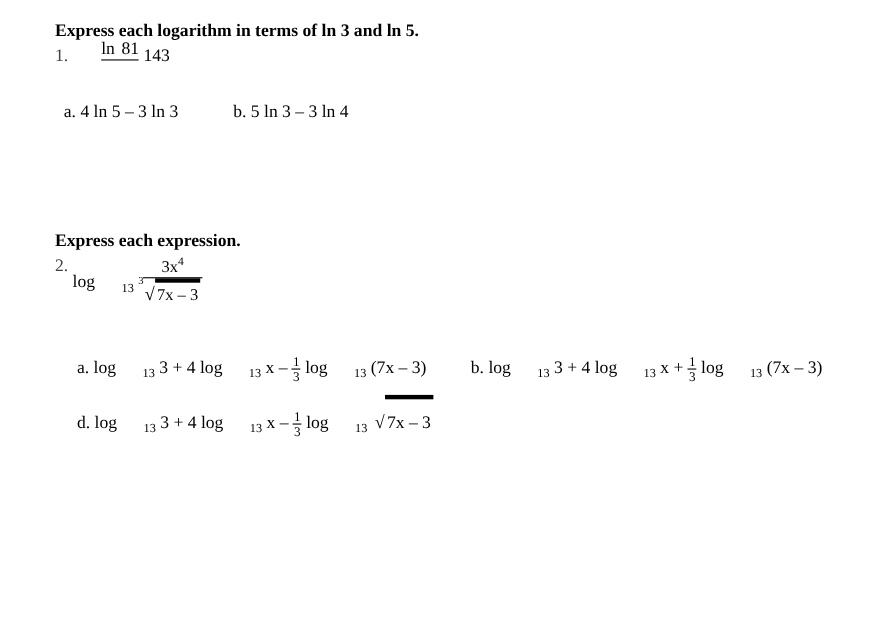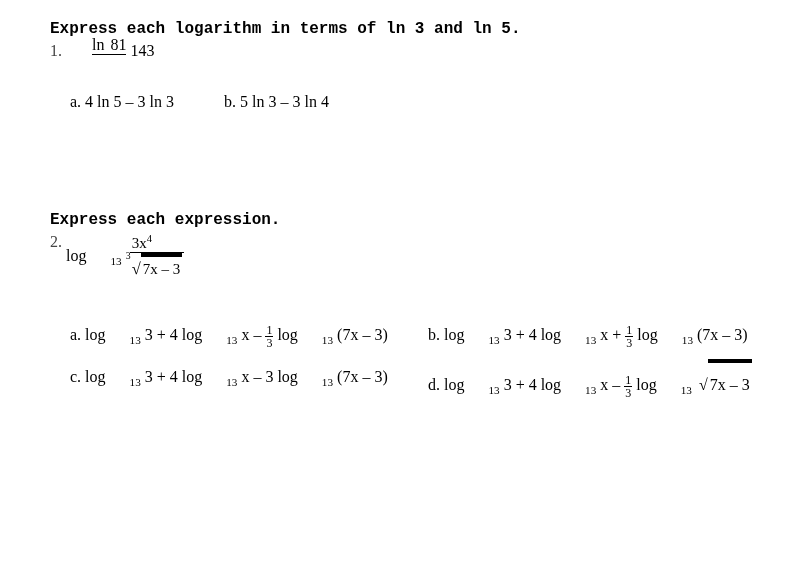--- a/index.html
+++ b/index.html
@@ -6,23 +6,23 @@
     margin: 0;
     padding: 20px 50px;
     font-family: 'Times New Roman', Times, serif;
     font-size: 16px;
     color: #000;
     width: 812px;
     height: 583px;
     box-sizing: border-box;
     background: #fff;
   }
-  .heading { font-weight: bold; margin-bottom: 4px; font-family: Liberation Mono, monospace; }
+  .heading { font-weight: bold; margin-bottom: 4px; }
   .question-num { color: #444; display: inline-block; vertical-align: top; }
-  .frac { display: inline-block; vertical-align: middle; text-align: left; font-size: 15px; }
+  .frac { display: inline-block; vertical-align: middle; text-align: center; font-size: 15px; }
   .frac .num { display: block; border-bottom: 1px solid #000; padding: 0 2px; line-height: 1.1; }
   .frac .den { display: block; padding: 0 2px; line-height: 1.1; }
   .underline-combo { display: inline-block; border-bottom: 1px solid #000; margin-left: 26px; }
   .row { display: flex; gap: 24px; margin-top: 6px; }
   .cell { flex: 1; }
   .gap-lg { height: 100px; }
   .gap-md { height: 30px; }
   .sup { font-size: 0.7em; vertical-align: super; }
   .sub { font-size: 0.7em; vertical-align: sub; padding-left: 24px; }
   .small-frac { display: inline-block; vertical-align: middle; text-align: center; font-size: 12px; }
@@ -48,21 +48,21 @@
     <span style="margin-left:2px;">81</span>
   </span>
   <div style="display:inline-block; margin-left:-26px; margin-top:0;">
     <div style="height:0;"></div>
     <div style="padding-top:0; text-align:center; margin-left:26px;">143</div>
   </div>
 </div>
 
 <div class="gap-md"></div>
 
-<div class="options-1" style="margin-left:20px;">
+<div class="options-1" style="margin-left:8px;">
   <div class="row">
     <div class="cell">a. 4 ln 5 – 3 ln 3</div>
     <div class="cell">b. 5 ln 3 – 3 ln 4</div>
   </div>
 </div>
 
 <div class="gap-lg"></div>
 
 <div class="heading">Express each expression.</div>
 
@@ -87,20 +87,17 @@
   <div class="row q2line">
     <div class="cell">
       <span>a. </span><span>log</span><span class="sub">13</span><span> 3 + 4 log</span><span class="sub">13</span><span> x – </span><span class="small-frac"><span class="num">1</span><span class="den">3</span></span><span> log</span><span class="sub">13</span><span> (7x – 3)</span>
     </div>
     <div class="cell">
       <span>b. </span><span>log</span><span class="sub">13</span><span> 3 + 4 log</span><span class="sub">13</span><span> x + </span><span class="small-frac"><span class="num">1</span><span class="den">3</span></span><span> log</span><span class="sub">13</span><span> (7x – 3)</span>
     </div>
   </div>
   <div class="row q2line">
     <div class="cell">
-      <span>c. </span><span>log</span><span class="sub">13</span><span> 3 + 4 log</span><span class="sub">13</span><span> x – 3 log</span><span class="sub">13</span><span> (7x – 3)</span>
-    </div>
-    <div class="cell">
       <span>d. </span><span>log</span><span class="sub">13</span><span> 3 + 4 log</span><span class="sub">13</span><span> x – </span><span class="small-frac"><span class="num">1</span><span class="den">3</span></span><span> log</span><span class="sub">13</span>
       <span style="margin-left:3px;">√</span><span class="root-bar">7x – 3</span>
     </div>
   </div>
 </div>
 
 </body></html>

